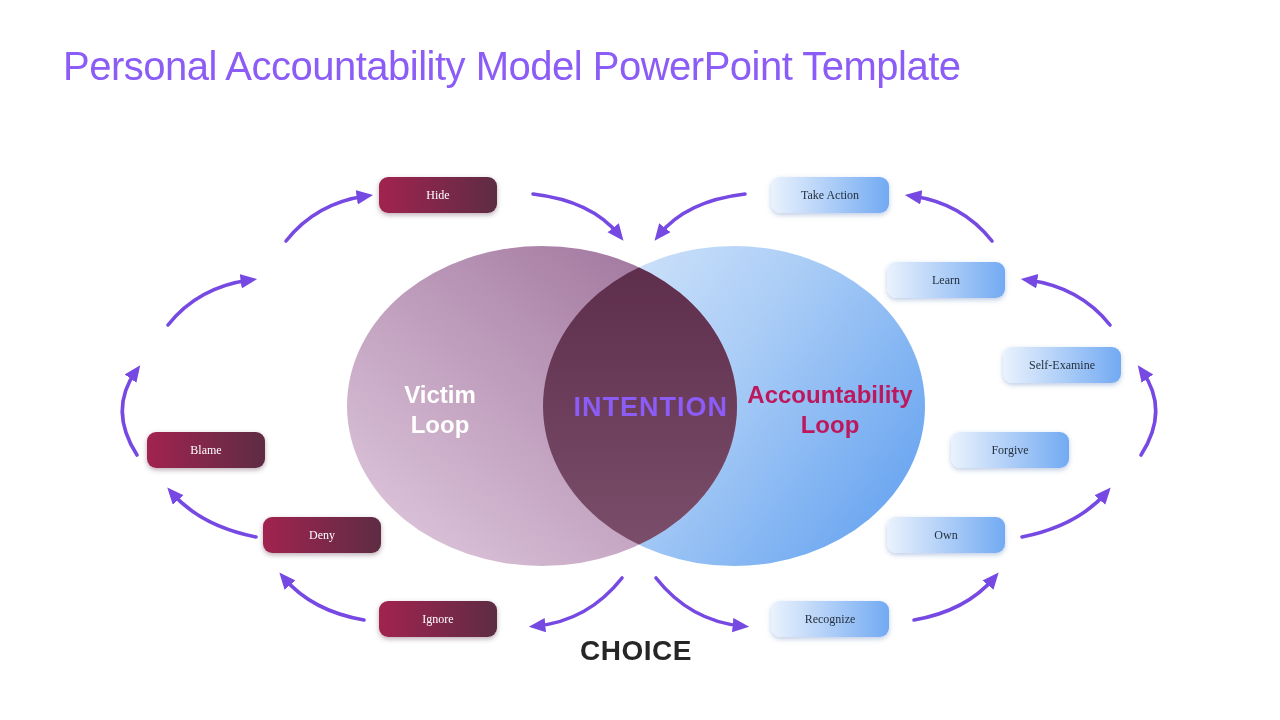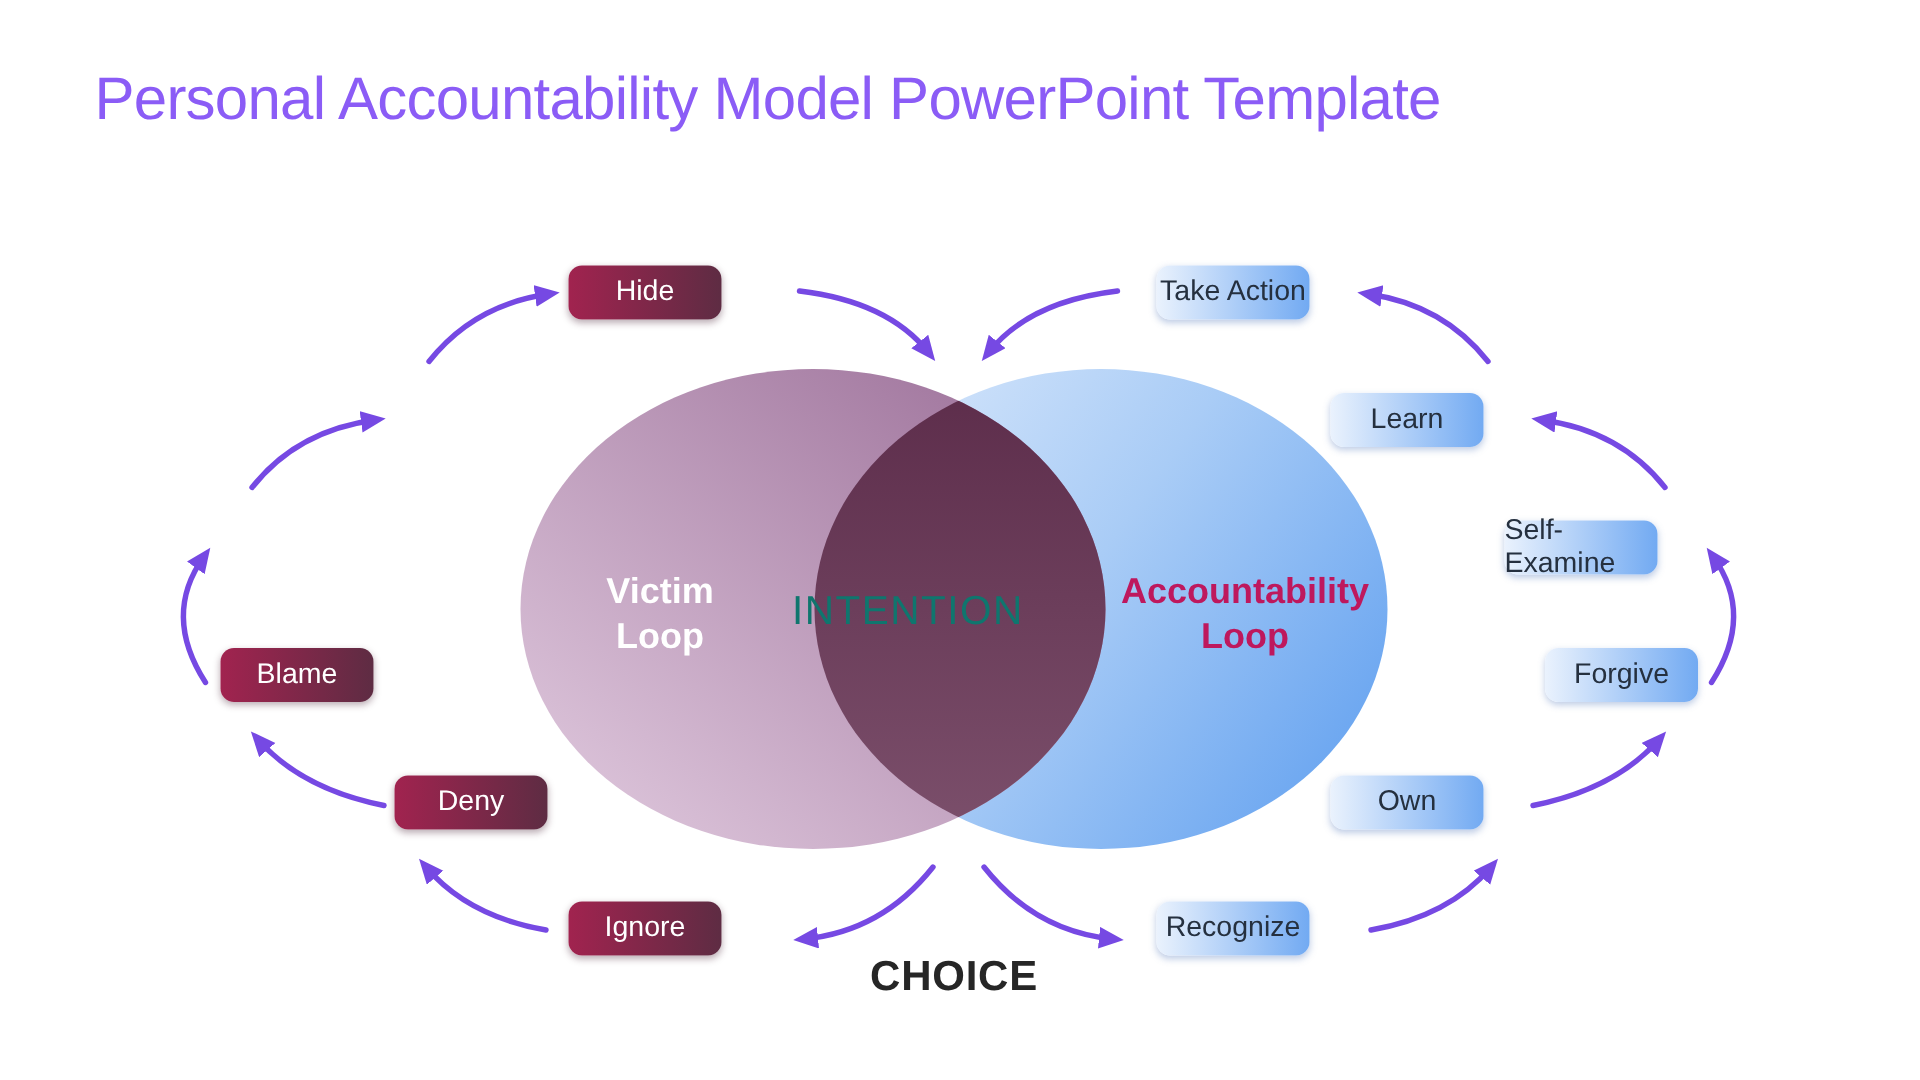--- a/index.html
+++ b/index.html
@@ -14,41 +14,41 @@
               font-weight:700;font-size:28px;color:#262626;letter-spacing:0.5px;}
   .zone-top{left:484px;top:141px;}
   .zone-bottom{left:486px;top:635px;}
 
   svg.venn{position:absolute;left:0;top:0;}
 
   .loop-name{position:absolute;text-align:center;font-weight:700;font-size:24px;
              line-height:1.25;white-space:pre-line;}
   .loop-victim{left:360px;top:380px;width:160px;color:#ffffff;}
   .loop-acct{left:740px;top:380px;width:180px;color:#be185d;}
-  .intention{position:absolute;left:528px;top:392px;width:200px;text-align:left;
-             color:#0f766e;font-weight:400;font-size:27px;letter-spacing:1px;}
+  .intention{position:absolute;left:528px;top:392px;width:200px;text-align:right;
+             color:#8b5cf6;font-weight:700;font-size:27px;letter-spacing:1px;}
 
-  .chip{position:absolute;width:102px;height:36px;border-radius:9px;
+  .chip{position:absolute;width:118px;height:36px;border-radius:9px;
         display:flex;align-items:center;justify-content:center;
-        font-size:19px;}
+        font-size:12px;font-family:Liberation Serif, serif;}
   .chip-v{background:linear-gradient(90deg,#a1234f 0%,#5e2c43 100%);
           color:#ffffff;box-shadow:0 2px 5px rgba(60,20,40,.35);}
   .chip-a{background:linear-gradient(90deg,#eaf2fd 0%,#72aaf2 100%);
           color:#25303f;box-shadow:0 2px 5px rgba(70,110,180,.35);}
 
   .pos-hide{left:379px;top:177px;}
   .pos-resist{left:263px;top:262px;}
   .pos-rationalize{left:147px;top:347px;}
   .pos-blame{left:147px;top:432px;}
   .pos-deny{left:263px;top:517px;}
   .pos-ignore{left:379px;top:601px;}
   .pos-take-action{left:771px;top:177px;}
   .pos-learn{left:887px;top:262px;}
   .pos-self-examine{left:1003px;top:347px;}
-  .pos-forgive{left:1030px;top:432px;}
+  .pos-forgive{left:951px;top:432px;}
   .pos-own{left:887px;top:517px;}
   .pos-recognize{left:771px;top:601px;}
 </style>
 </head>
 <body>
 
 <div class="slide">
 
   <div class="title">Personal Accountability Model PowerPoint Template</div>
 

